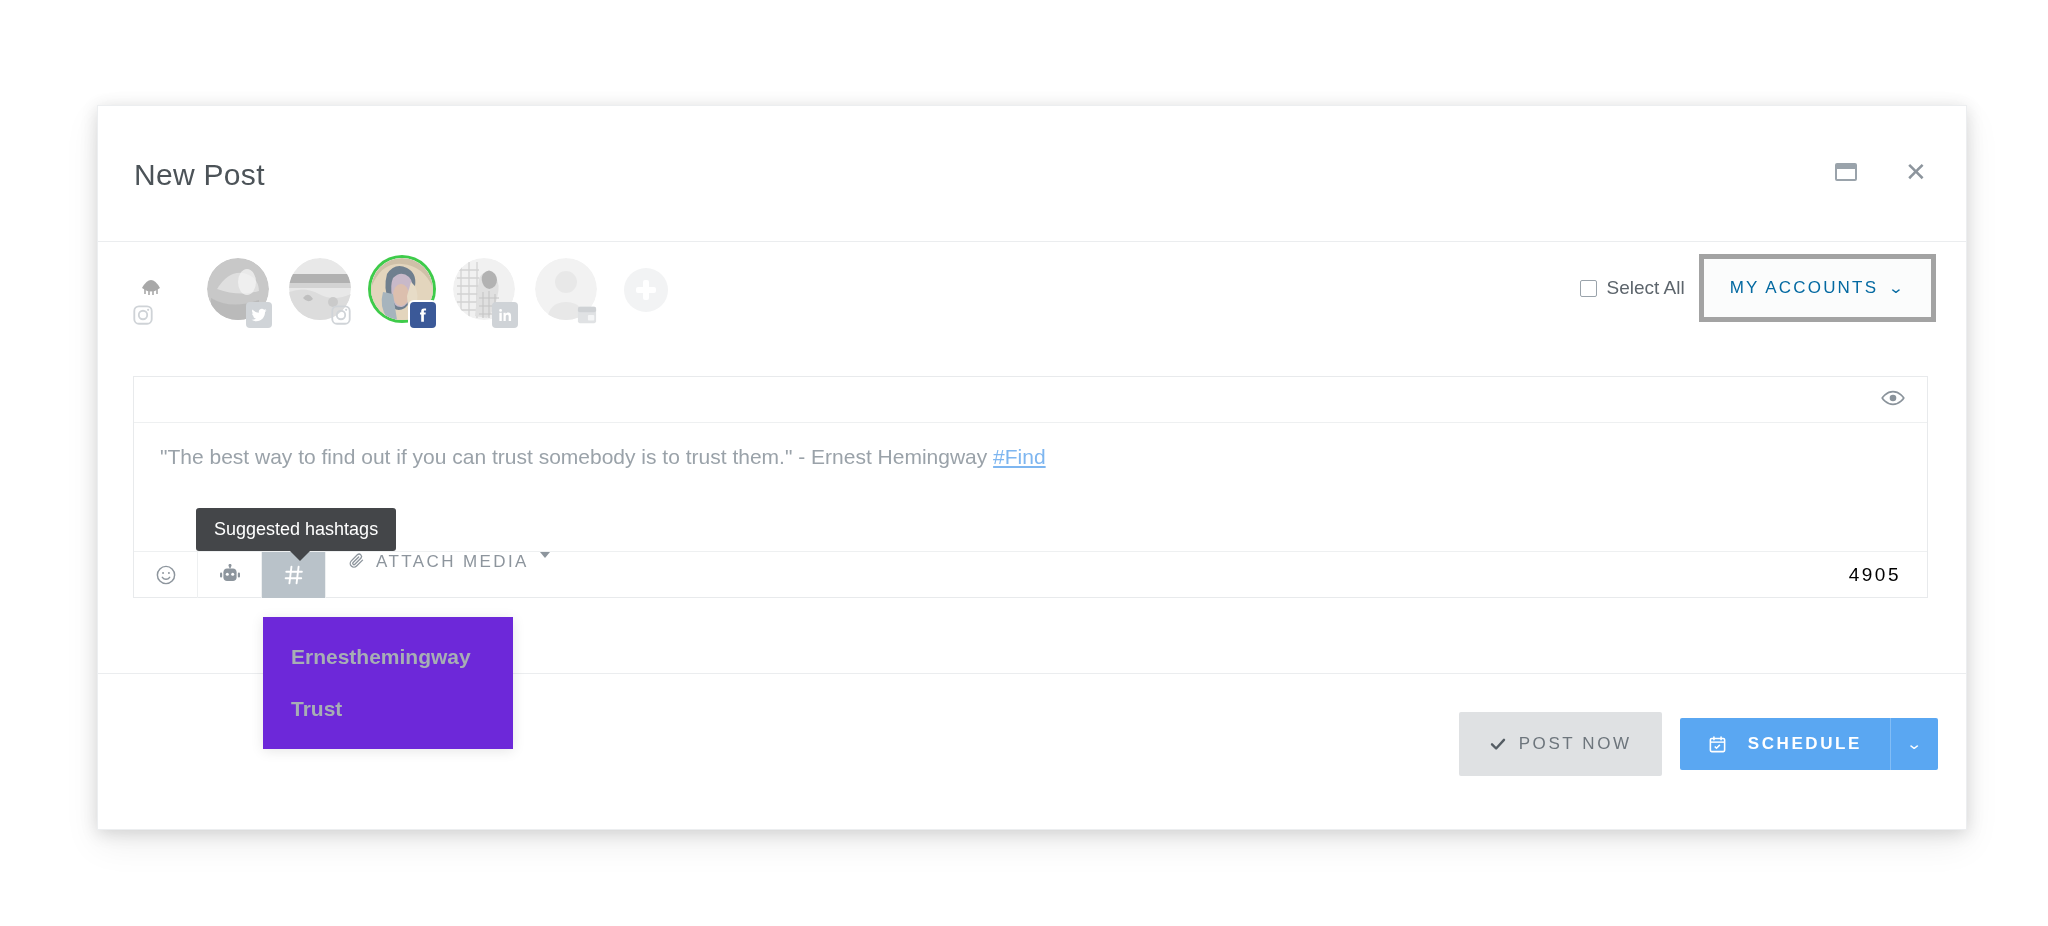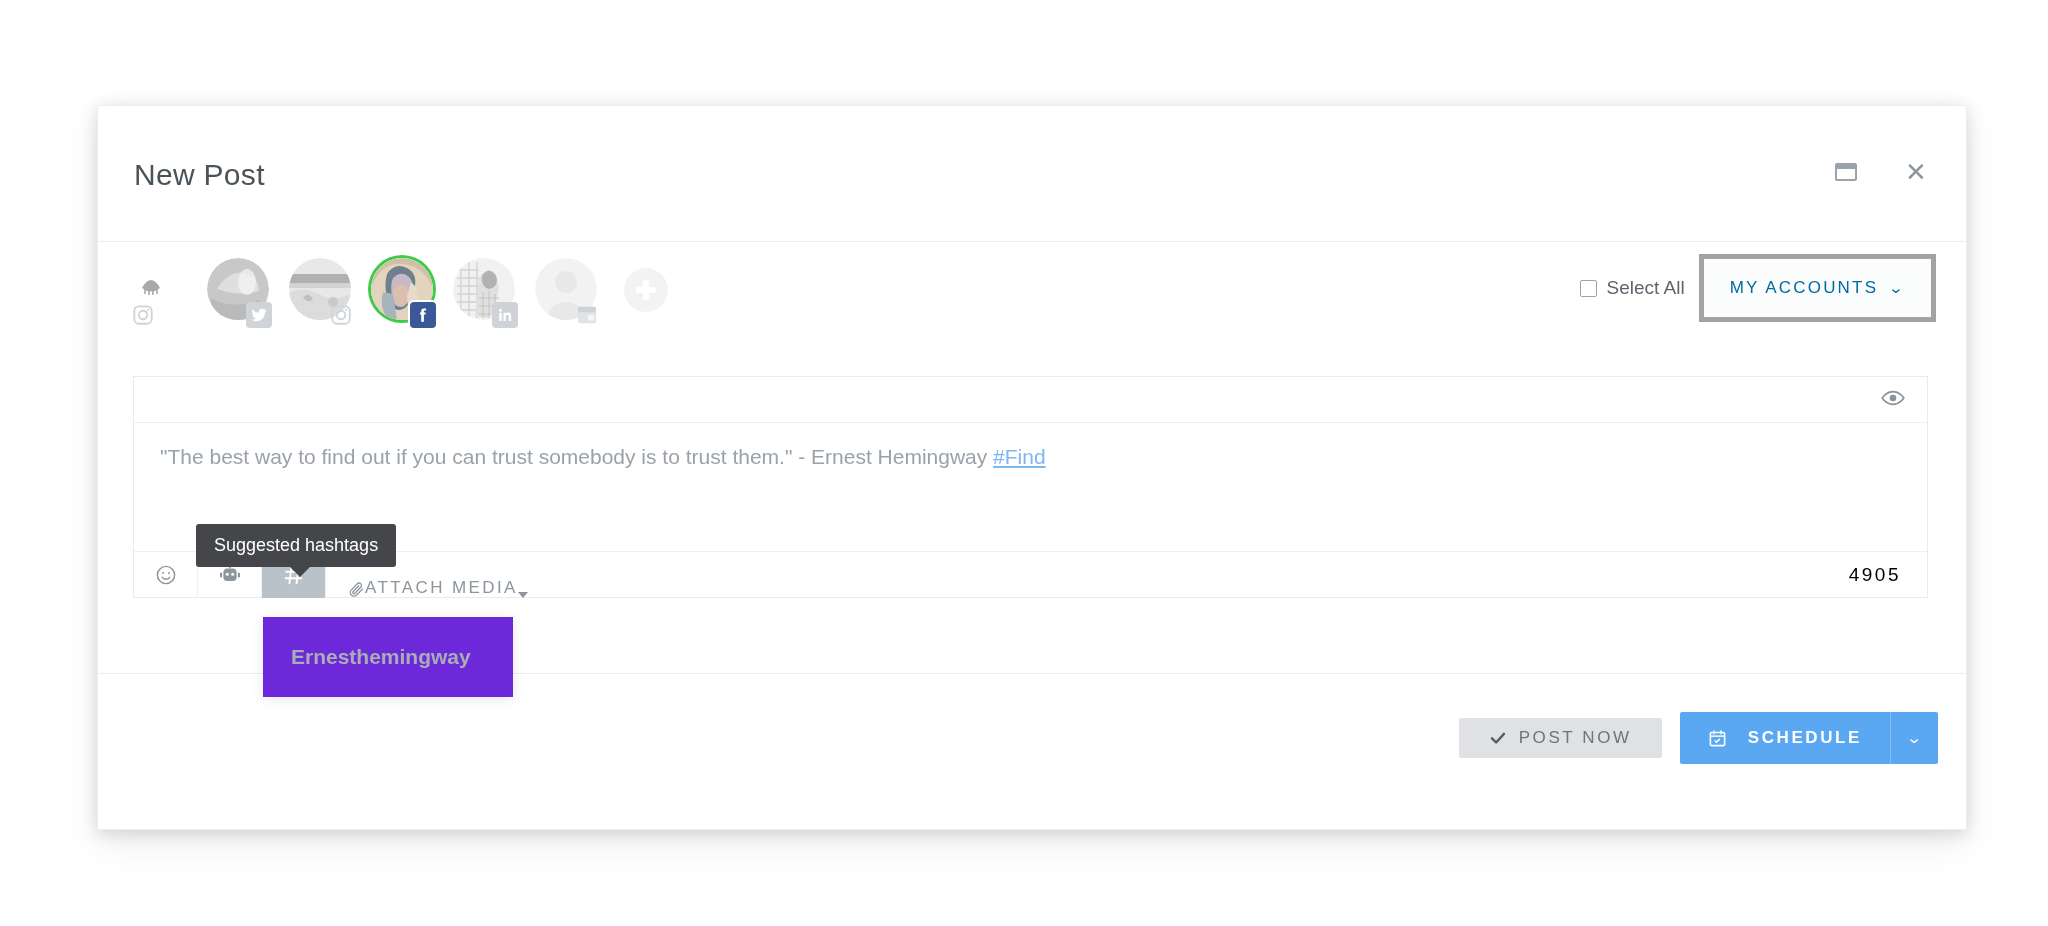--- a/index.html
+++ b/index.html
@@ -266,41 +266,42 @@
     border-right: 1px solid #eef0f1;
     cursor: pointer;
     color: #8d959d;
     background: transparent;
   }
   .tool-btn.active { background: #b9c2c9; color: #ffffff; }
   .tool-btn.active svg { color: #ffffff; }
 
   .attach-media {
     display: flex;
-    align-items: flex-end;
+    align-items: flex-start;
+    gap: 11px;
     padding: 0 22px;
     height: 46px;
     font-size: 17px;
     letter-spacing: 2.4px;
     color: #8d959d;
     cursor: pointer;
   }
   .char-count {
     margin-left: auto;
     padding-right: 26px;
     font-size: 19px;
     letter-spacing: 2.5px;
     color: #000000;
   }
 
   
   .tooltip {
     position: absolute;
     left: 196px;
-    top: 524px;
+    top: 508px;
     background: #444649;
     color: #ffffff;
     font-size: 18px;
     padding: 11px 18px;
     border-radius: 3px;
     white-space: nowrap;
     z-index: 40;
   }
   .tooltip:after {
     content: "";
@@ -341,21 +342,21 @@
     border-top: 1px solid #ebedef;
   }
   .footer-actions {
     position: absolute;
     right: 28px;
     top: 38px;
     display: flex;
     align-items: center;
   }
   .btn-post-now {
-    height: 40px;
+    height: 64px;
     padding: 0 30px;
     background: #dfe1e3;
     color: #6d757c;
     border: 0;
     font-size: 17px;
     letter-spacing: 2.6px;
     display: flex;
     align-items: center;
     gap: 12px;
     cursor: pointer;
@@ -629,15 +630,16 @@
       </div>
 
       <div class="char-count">4905</div>
     </div>
   </div>
 
   <div class="tooltip">Suggested hashtags</div>
 
   <div class="hashtag-dropdown">
     <div class="hashtag-item">Ernesthemingway</div>
+    <div class="hashtag-item">Trust</div>
   </div>
 
 </div>
 
 </body></html>

